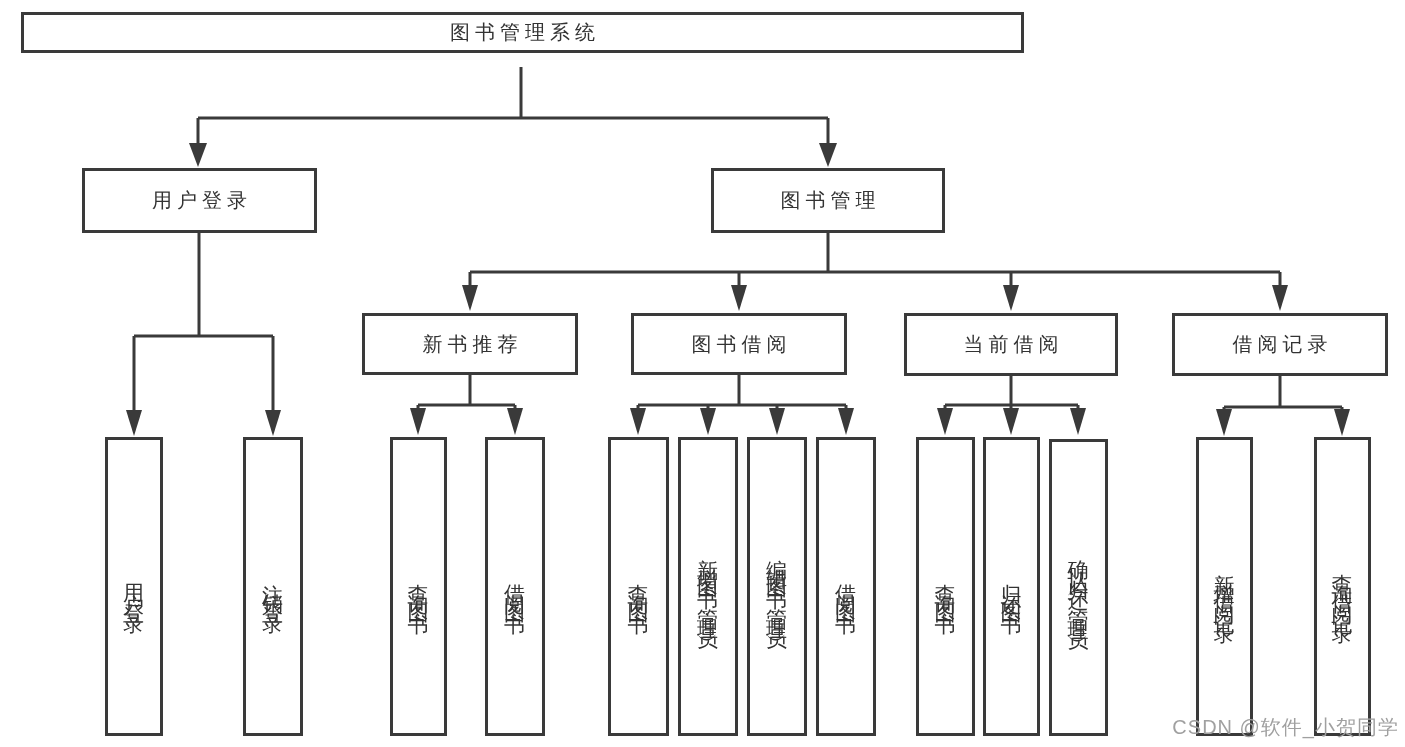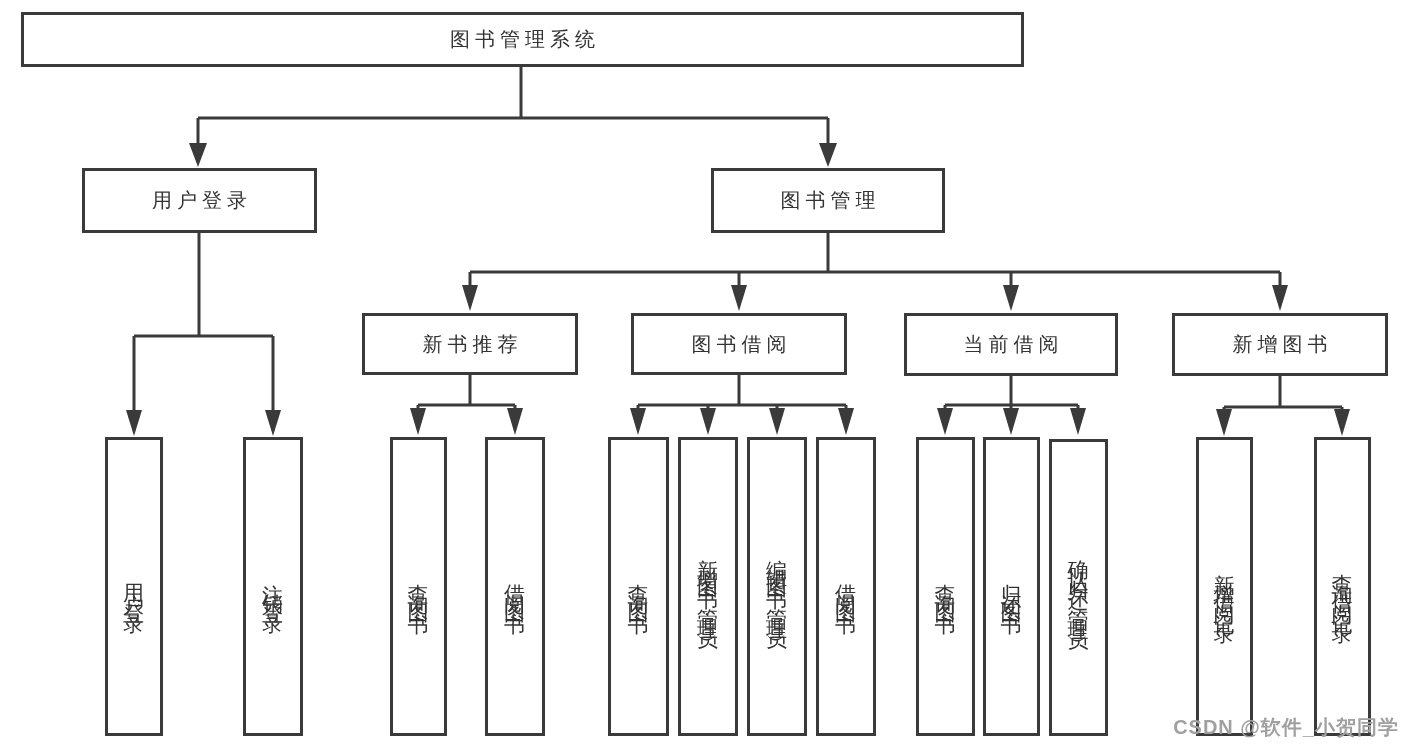--- a/index.html
+++ b/index.html
@@ -38,21 +38,20 @@
     line-height:1.1;
   }
   .watermark{
     position:absolute;
     right:6px;
     bottom:6px;
     color:#a0a0a0;
     font-size:20px;
     letter-spacing:1px;
     white-space:nowrap;
-    font-weight:bold;
   }
 </style>
 </head>
 <body>
 
 <div class="stage">
 
   <svg class="wires" width="1405" height="747" viewBox="0 0 1405 747" fill="none" stroke="#3a3a3a" stroke-width="3">
 
     <path d="M521 67 V118 M198 118 H828 M198 118 V146 M828 118 V146"></path>
@@ -82,42 +81,42 @@
     <path d="M1011 375 V405 M945 405 H1078 M945 405 V412 M1011 405 V412 M1078 405 V412"></path>
     <polygon points="937,408 953,408 945,435" fill="#3a3a3a" stroke="none"></polygon>
     <polygon points="1003,408 1019,408 1011,435" fill="#3a3a3a" stroke="none"></polygon>
     <polygon points="1070,408 1086,408 1078,435" fill="#3a3a3a" stroke="none"></polygon>
 
     <path d="M1280 376 V407 M1224 407 H1342 M1224 407 V413 M1342 407 V413"></path>
     <polygon points="1216,409 1232,409 1224,436" fill="#3a3a3a" stroke="none"></polygon>
     <polygon points="1334,409 1350,409 1342,436" fill="#3a3a3a" stroke="none"></polygon>
   </svg>
 
-  <div class="box" style="left:21px;top:12px;width:1003px;height:55px">
+  <div class="box" style="left:21px;top:12px;width:1003px;height:41px">
     <span class="lbl">图书管理系统</span>
   </div>
 
   <div class="box" style="left:82px;top:168px;width:235px;height:65px">
     <span class="lbl">用户登录</span>
   </div>
   <div class="box" style="left:711px;top:168px;width:234px;height:65px">
     <span class="lbl">图书管理</span>
   </div>
 
   <div class="box" style="left:362px;top:313px;width:216px;height:62px">
     <span class="lbl">新书推荐</span>
   </div>
   <div class="box" style="left:904px;top:313px;width:214px;height:63px">
     <span class="lbl">当前借阅</span>
   </div>
   <div class="box" style="left:631px;top:313px;width:216px;height:62px">
     <span class="lbl">图书借阅</span>
   </div>
   <div class="box" style="left:1172px;top:313px;width:216px;height:63px">
-    <span class="lbl">新增图书</span>
+    <span class="lbl">借阅记录</span>
   </div>
 
   <div class="box v" style="left:105px;top:437px;width:58px;height:299px">
     <span class="lbl">用户登录</span>
   </div>
   <div class="box v" style="left:243px;top:437px;width:60px;height:299px">
     <span class="lbl">注销登录</span>
   </div>
 
   <div class="box v" style="left:390px;top:437px;width:57px;height:299px">

